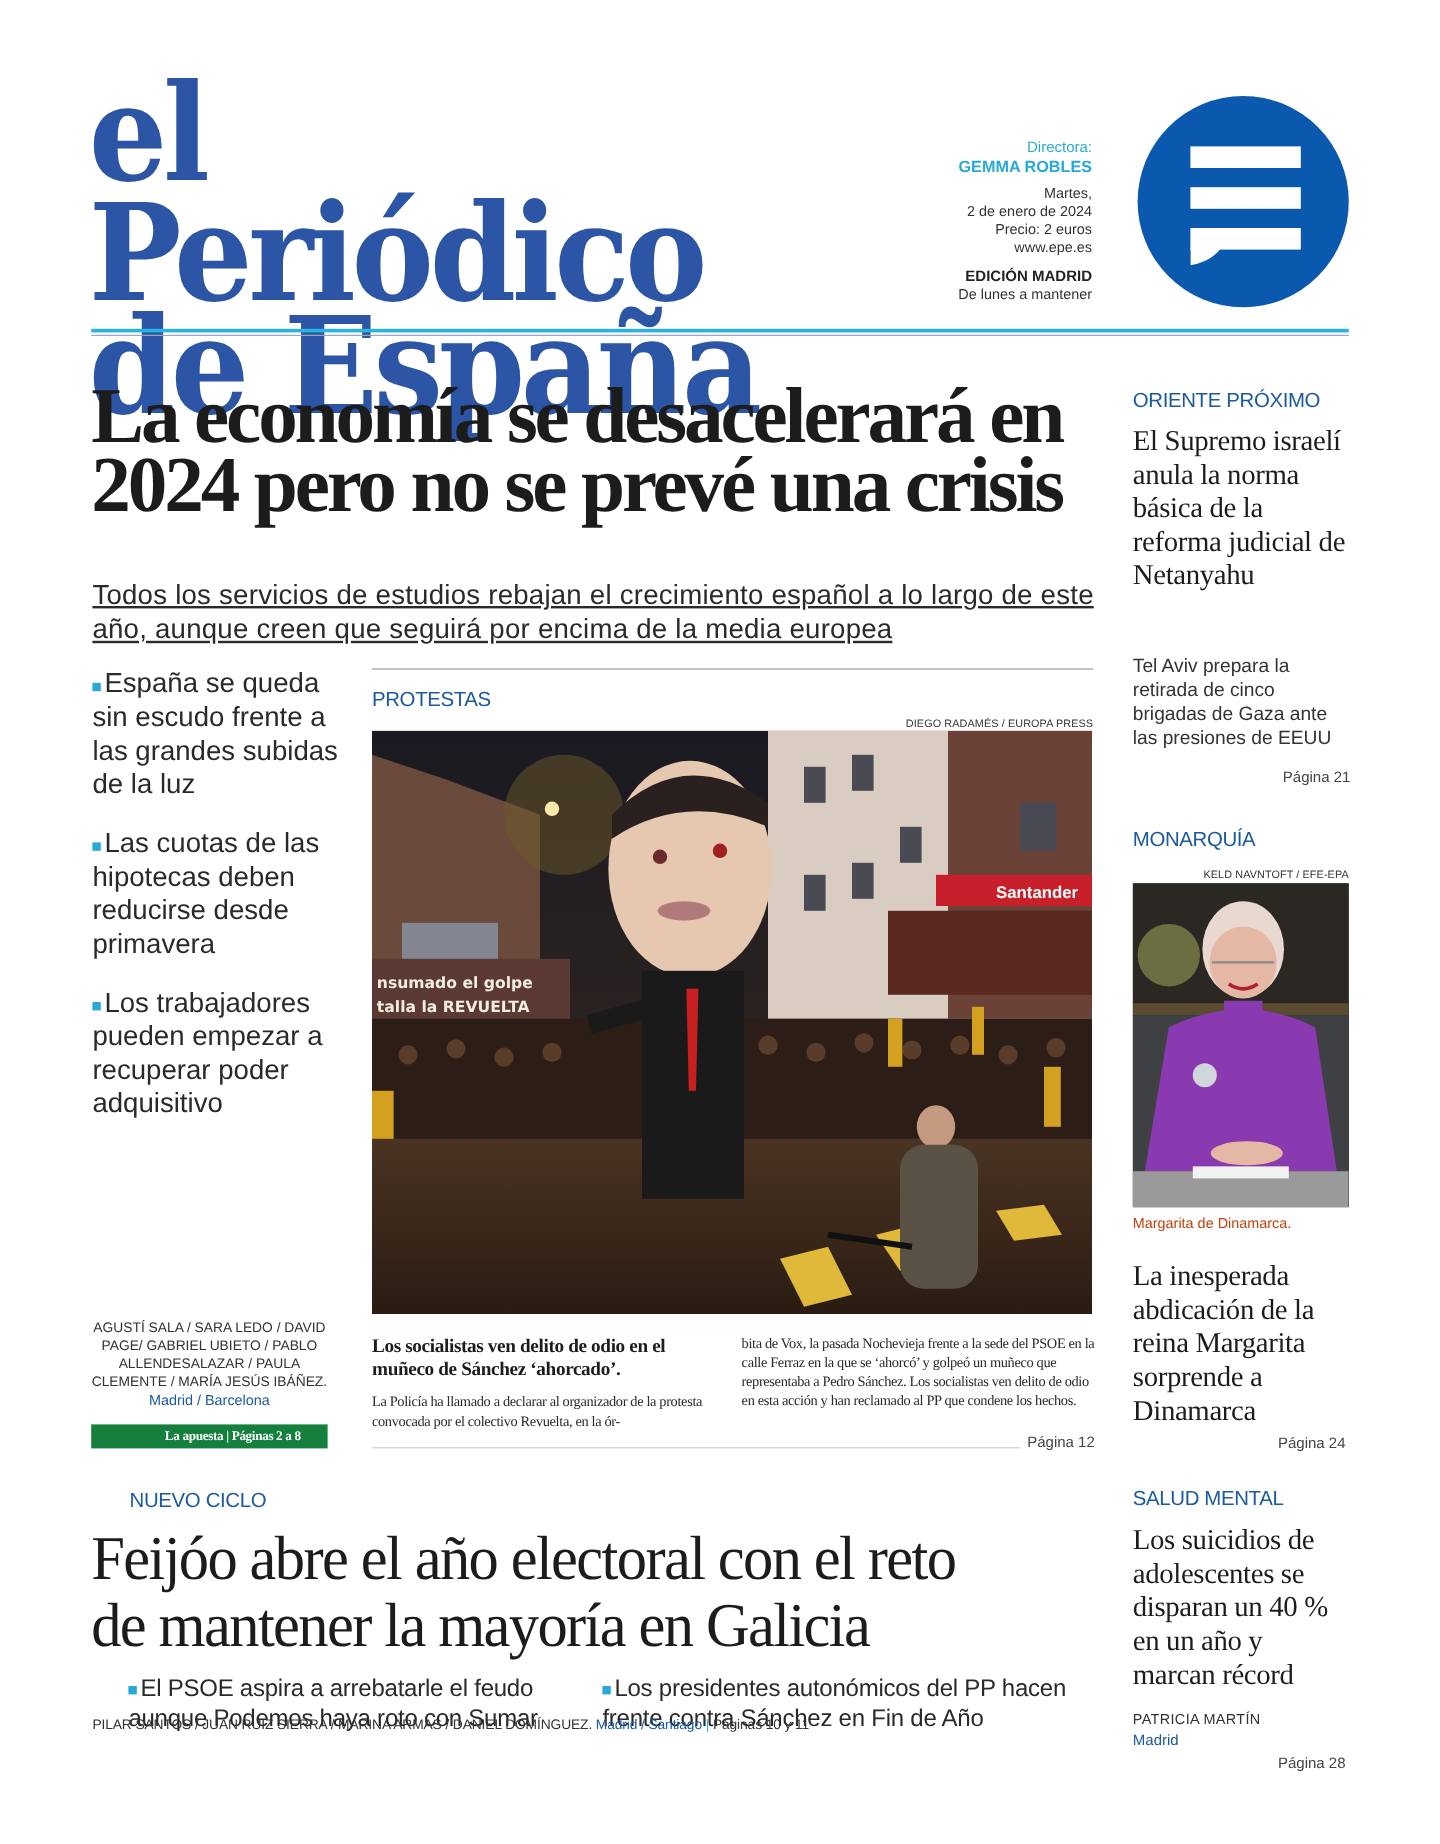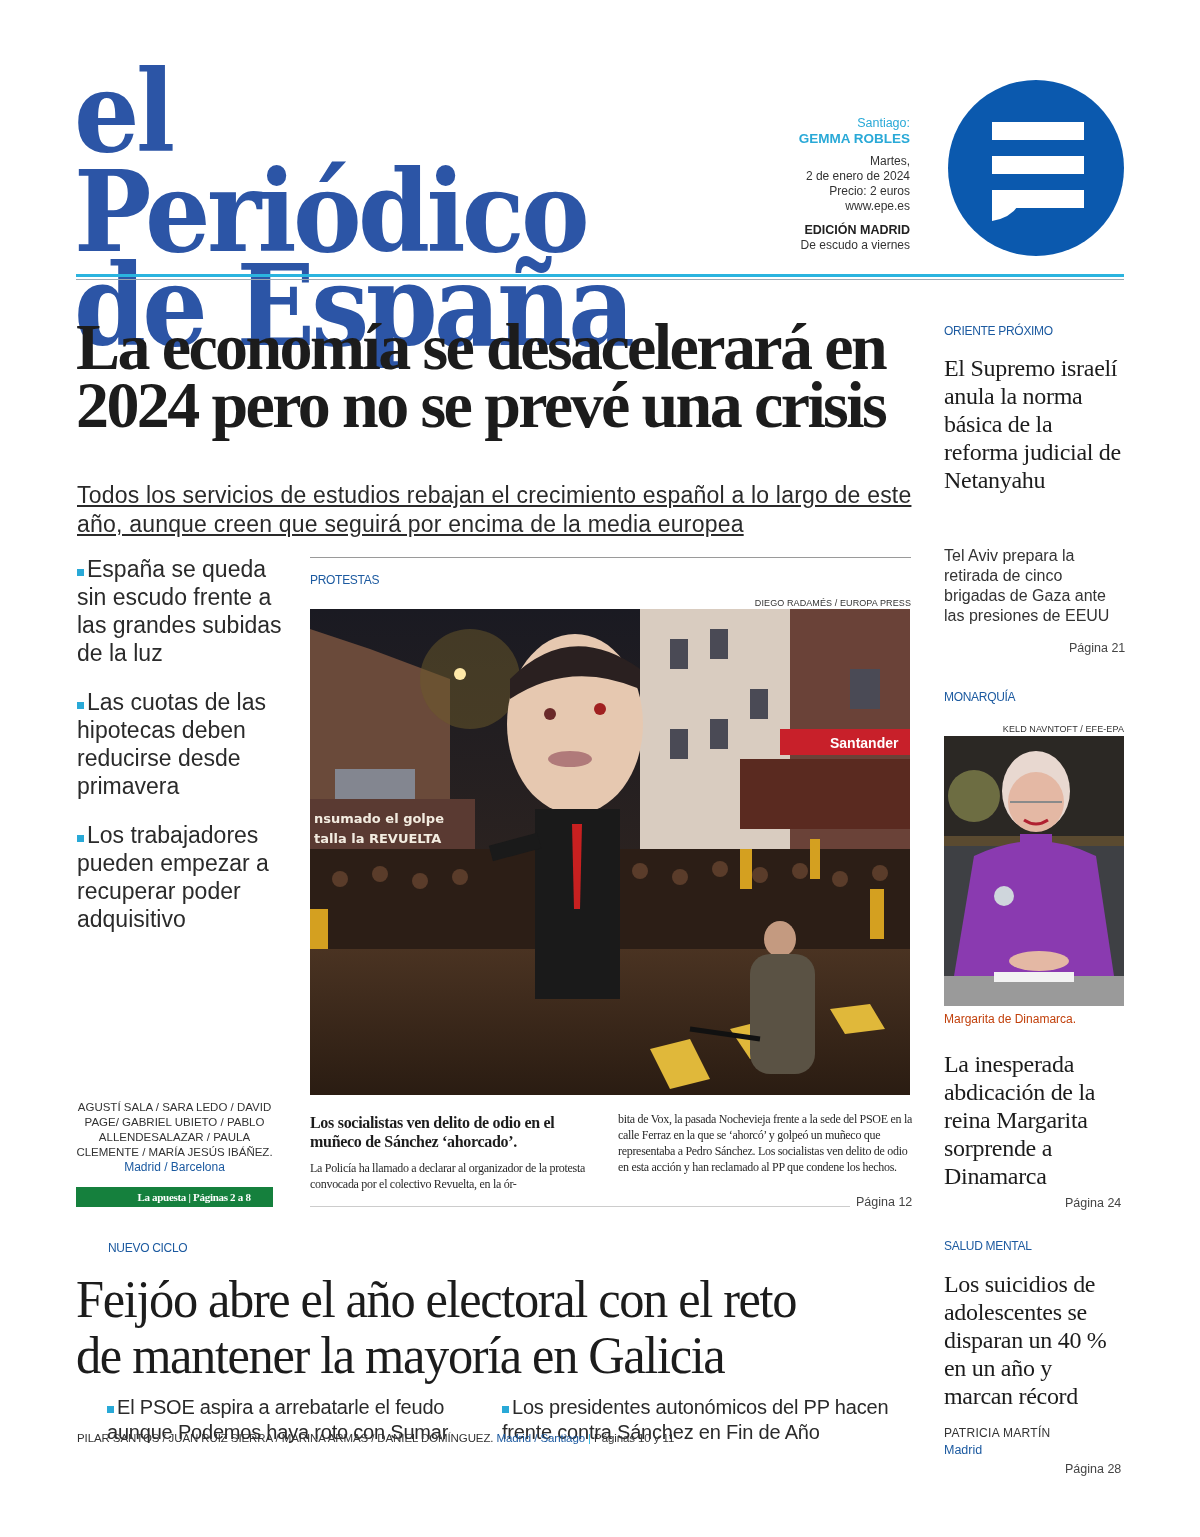--- a/index.html
+++ b/index.html
@@ -32,21 +32,21 @@
   .bullets { left: 77px; top: 555px; width: 220px; }
   .bullet-item { font-size: 23px; line-height: 28px; color: #2a2a2a; margin-bottom: 21px; }
   .sq { display: inline-block; width: 7px; height: 7px; background: #29a9d7; margin-right: 3px; vertical-align: 1px; }
 
   .byline-block { left: 76px; top: 1100px; width: 197px; text-align: center; font-size: 11.5px; line-height: 15px; color: #333; }
   .byline-block .city { color: #1c5aa0; font-size: 12px; }
   .apuesta { left: 76px; top: 1187px; width: 197px; height: 20px; background: #15803d; color: #fff; font-family: "Liberation Serif", serif; font-weight: bold; font-size: 11px; line-height: 20px; text-align: center; letter-spacing: -0.3px; padding-left: 39px; }
 
   
   .photo-rule { left: 310px; top: 557px; width: 601px; height: 1px; background: #9a9a9a; }
-  .section-label { color: #1c5aa0; font-size: 12px; letter-spacing: -0.3px; }
+  .section-label { color: #1c5aa0; font-size: 17px; letter-spacing: -0.3px; }
   .credit { font-size: 9px; color: #333; letter-spacing: 0.1px; }
   .photo-main { left: 310px; top: 609px; width: 600px; height: 486px; overflow: hidden; background: #ef4444; }
 
   .photo-caption-title { left: 310px; top: 1113px; width: 290px; font-family: "Liberation Serif", serif; font-weight: bold; font-size: 16px; line-height: 19px; color: #1c1c1c; letter-spacing: -0.3px; }
   .photo-caption-body1 { left: 310px; top: 1160px; width: 295px; font-family: "Liberation Serif", serif; font-size: 12px; line-height: 16px; color: #2a2a2a; letter-spacing: -0.3px; }
   .photo-caption-body2 { left: 618px; top: 1111px; width: 295px; font-family: "Liberation Serif", serif; font-size: 12px; line-height: 16px; color: #2a2a2a; letter-spacing: -0.3px; }
   .page-ref { font-size: 12.5px; color: #444; }
   .caption-rule { left: 310px; top: 1206px; width: 540px; height: 1px; background: #ccc; }
 
   
@@ -62,28 +62,28 @@
 </style>
 </head>
 <body>
 
 <div class="abs logo">
   <span class="l1">el Periódico</span>
   <span class="l2">de España</span>
 </div>
 
 <div class="abs masthead-info">
-  <div class="directora-label">Santiago:</div>
+  <div class="directora-label">Directora:</div>
   <div class="directora-name">GEMMA ROBLES</div>
   <div>Martes,</div>
   <div>2 de enero de 2024</div>
   <div>Precio: 2 euros</div>
   <div>www.epe.es</div>
   <div class="edition">EDICIÓN MADRID</div>
-  <div>De escudo a viernes</div>
+  <div>De lunes a mantener</div>
 </div>
 
 <div class="abs brand-circle">
   <div class="bar" style="top:42px;"></div>
   <div class="bar" style="top:76px;"></div>
   <div class="bar" style="top:110px;"></div>
   <svg style="position:absolute;left:44px;top:126px;" width="32" height="16" viewBox="0 0 32 16">
     <path d="M0 0 L26 0 Q18 12 0 15 Z" fill="#fff"></path>
   </svg>
 </div>

